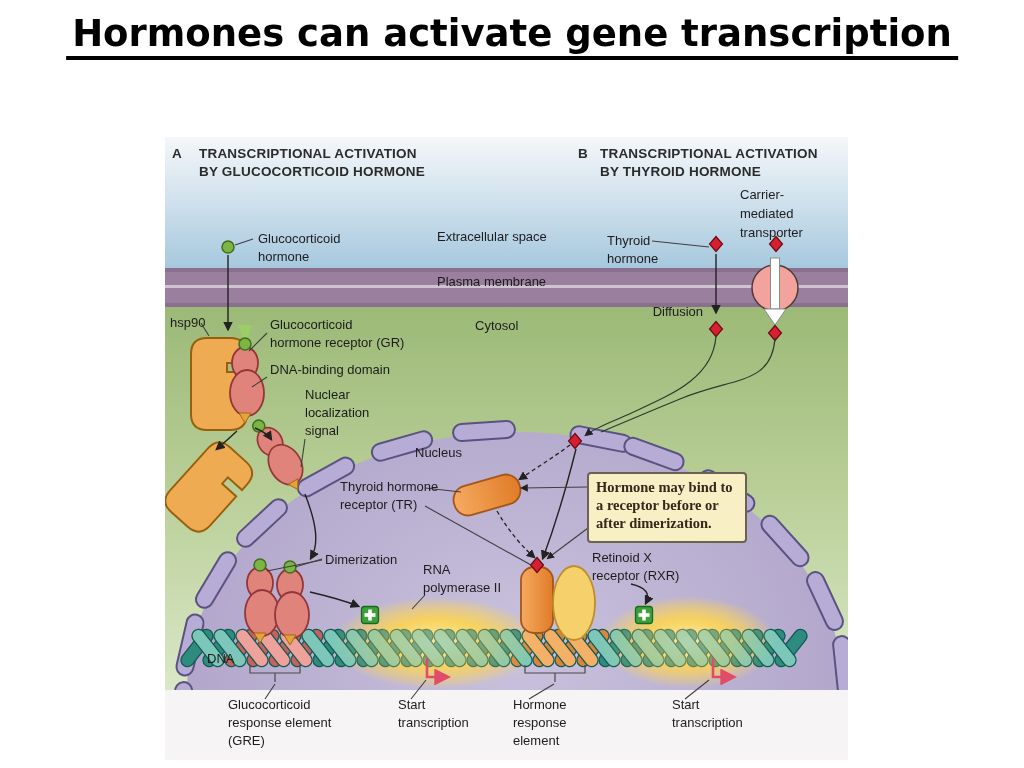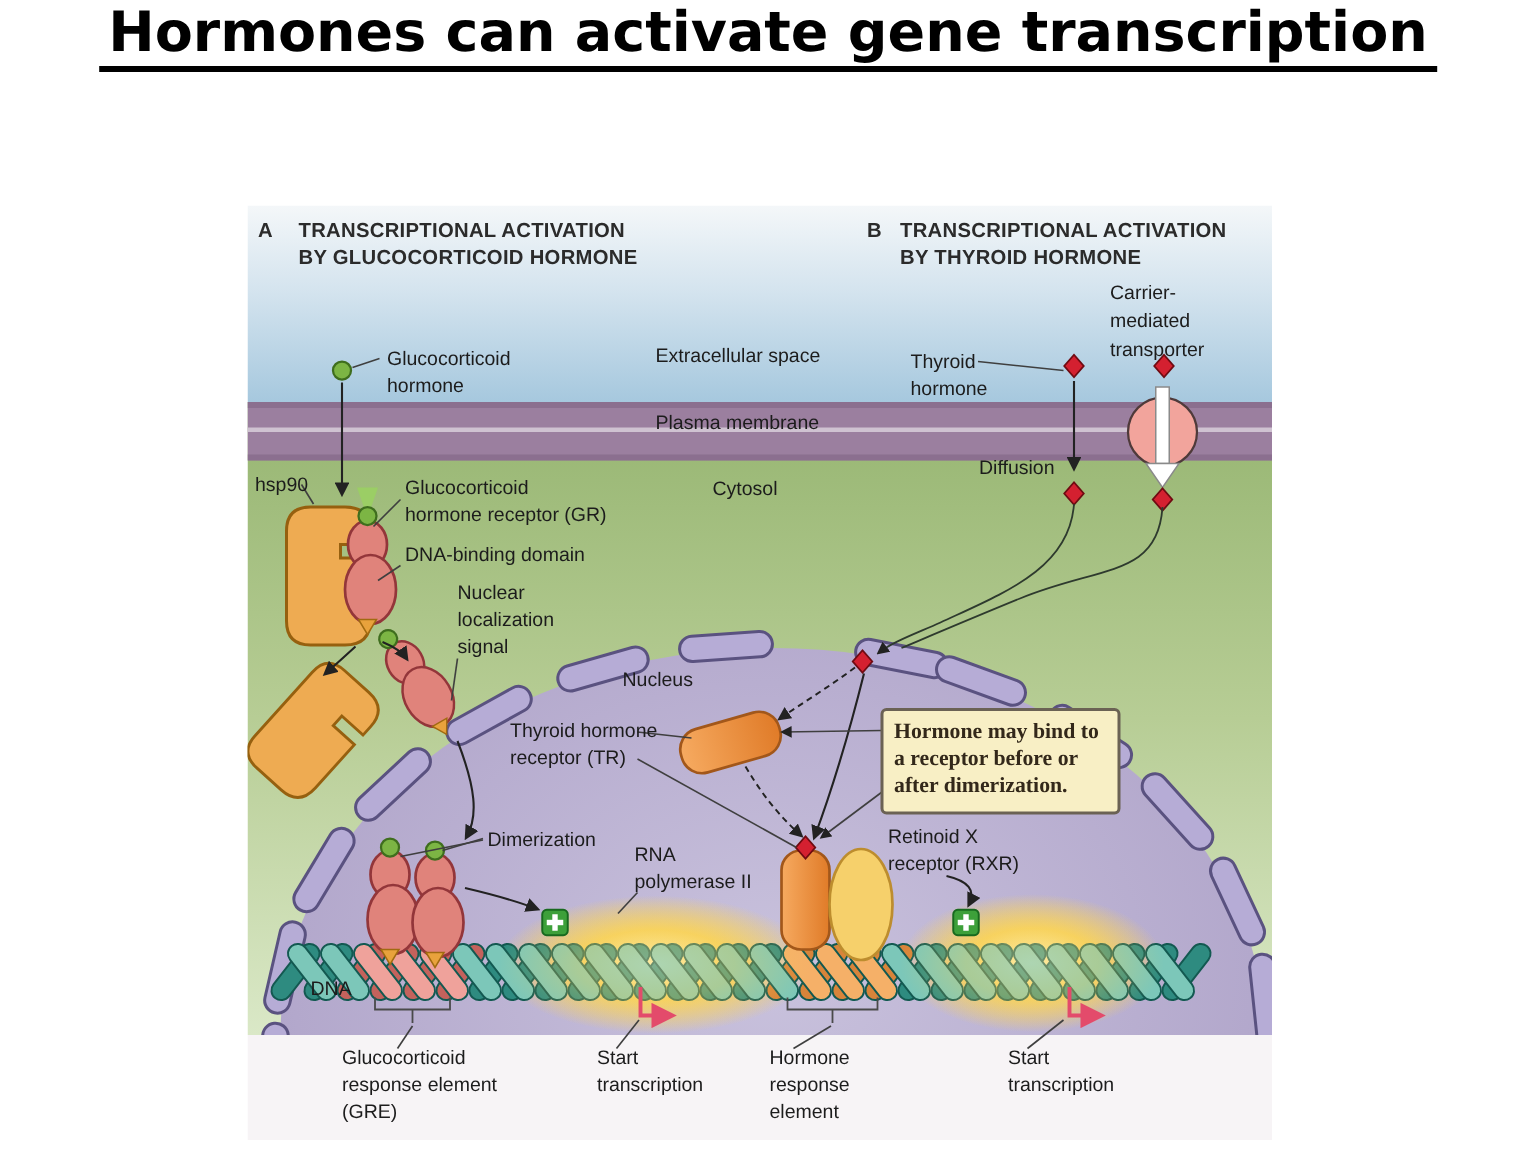--- a/index.html
+++ b/index.html
@@ -1,18 +1,18 @@
 <!DOCTYPE html>
 <html><head>
 <meta charset="utf-8">
 <style>
   html,body{margin:0;padding:0;background:#fff;}
   .stage{position:relative;width:1024px;height:768px;background:#ffffff;overflow:hidden;
          font-family:"Liberation Sans",sans-serif;}
-  .title{position:absolute;top:0;left:50%;transform:translateX(-50%);
+  .title{position:absolute;top:12px;left:50%;transform:translateX(-50%);
          font:bold 37px "DejaVu Sans",sans-serif;color:#000;white-space:nowrap;
          border-bottom:4px solid #000;padding:0 6px 1px;}
   .fig{position:absolute;left:165px;top:137px;width:683px;height:623px;}
   
   .hdr{font:600 13.5px "Liberation Sans",sans-serif;fill:#2b2b2b;letter-spacing:.2px;}
   .lbl{font:13px "Liberation Sans",sans-serif;fill:#1c1c1c;}
   .co{font:600 14.5px "Liberation Serif",serif;fill:#33281a;}
   .ptr{stroke:#3f3f3f;stroke-width:1.1;fill:none;}
   .arr{stroke:#222;stroke-width:1.4;fill:none;}
   .thin{stroke:#2e3a2e;stroke-width:1.2;fill:none;}

